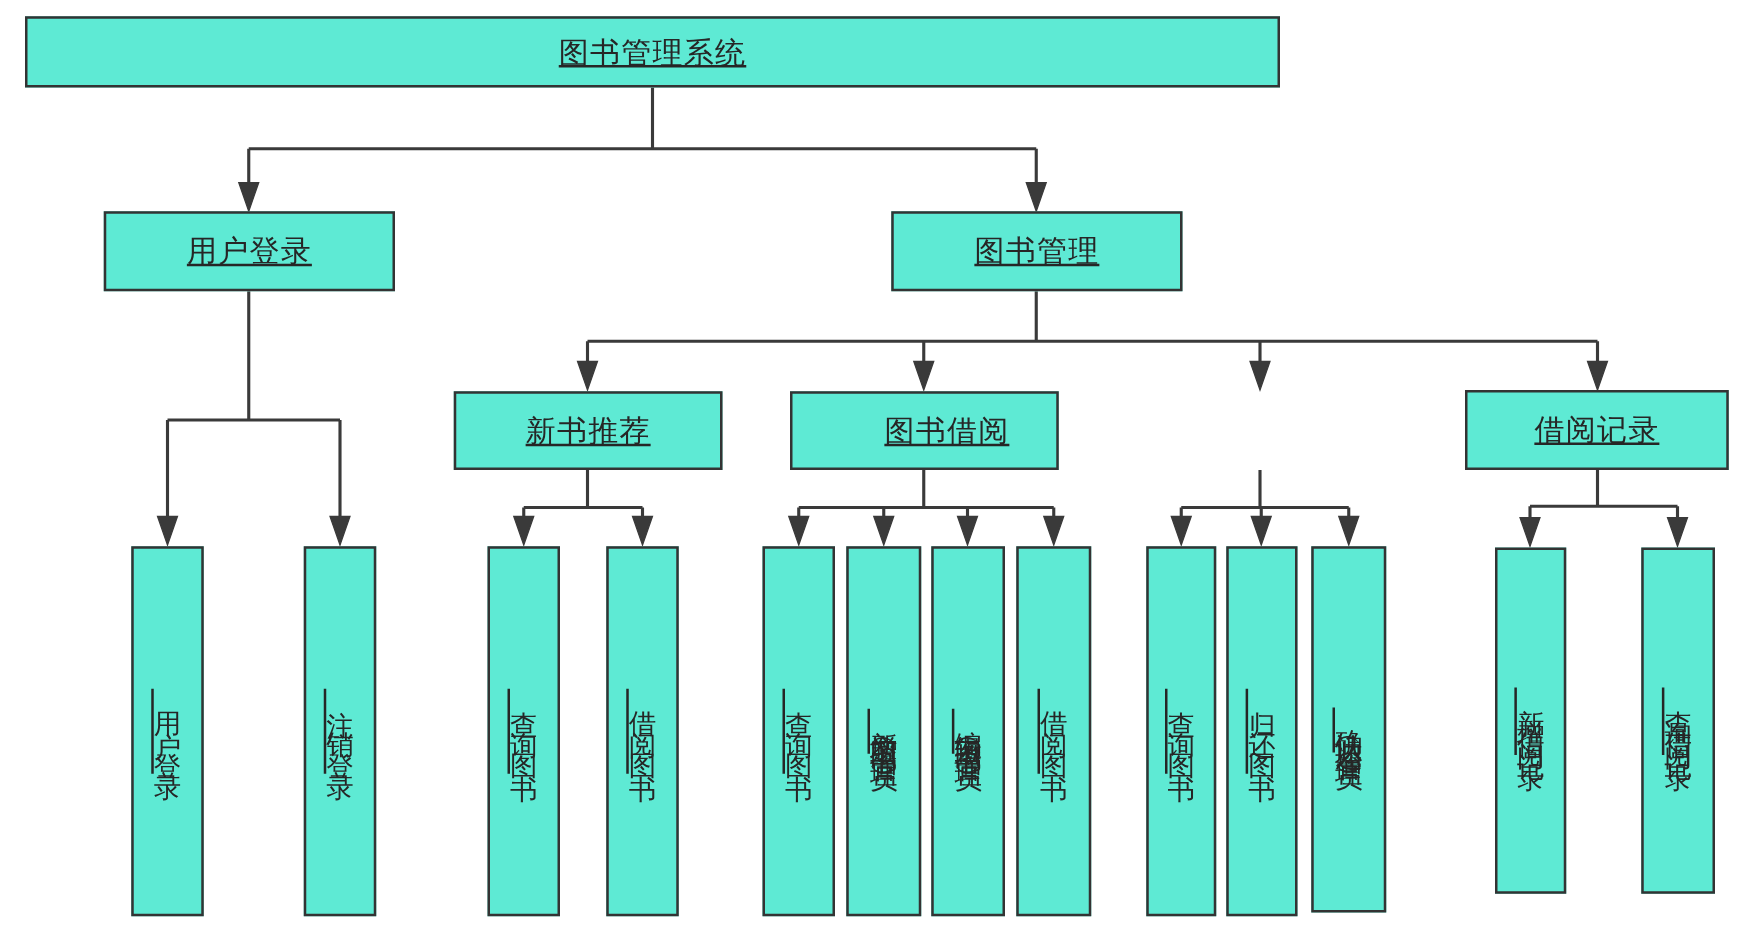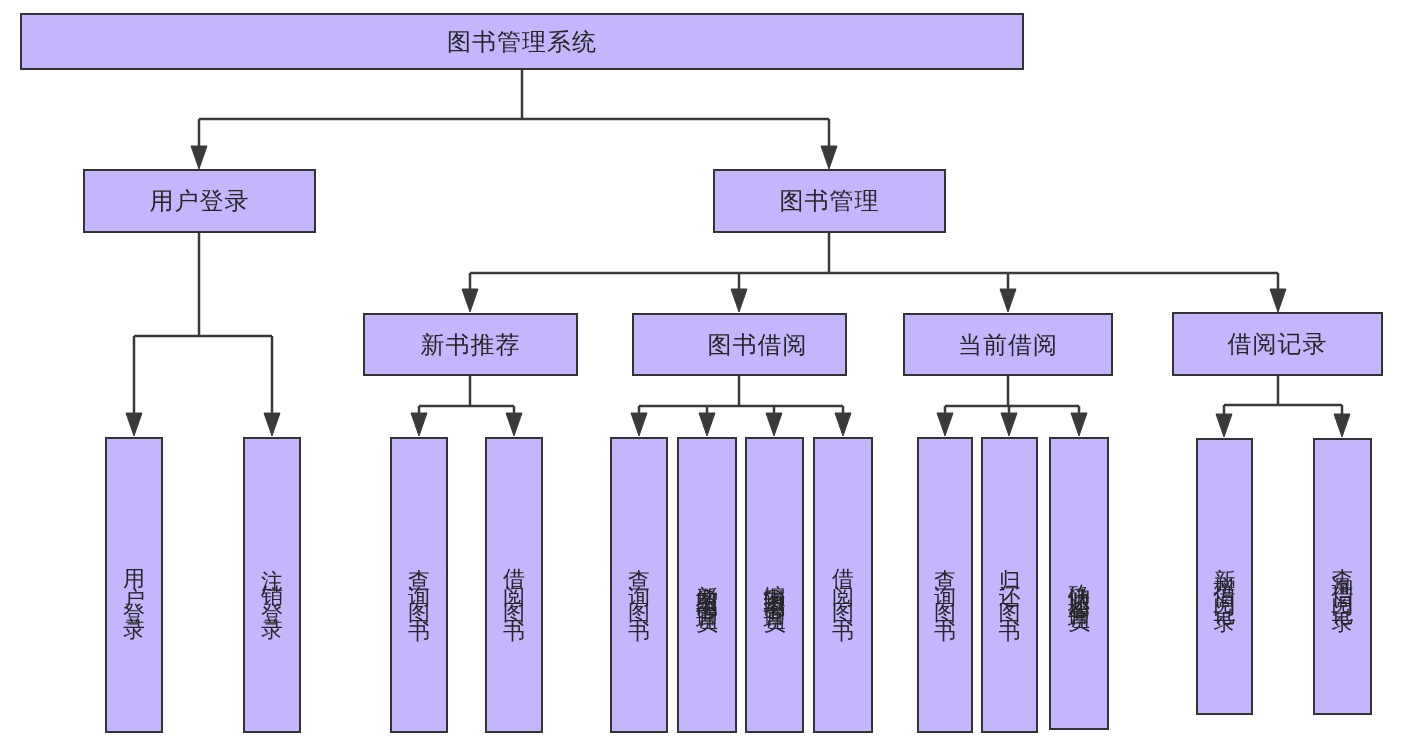--- a/index.html
+++ b/index.html
@@ -15,29 +15,30 @@
     position: absolute;
     left: 0; top: 0;
     width: 1405px; height: 747px;
     pointer-events: none;
   }
   .connectors line { stroke: #3a3a3a; stroke-width: 2.5; }
   .connectors polygon { fill: #3a3a3a; stroke: #3a3a3a; stroke-width: 1; }
   .node {
     position: absolute;
     box-sizing: border-box;
-    background: #c4b5fd;
+    background: #5eead4;
     border: 2.5px solid #333333;
     display: flex;
     align-items: center;
     justify-content: center;
     color: #262626;
     font-size: 24px;
     letter-spacing: 1px;
     white-space: nowrap;
+    text-decoration: underline;
   }
   .leaf { font-size: 22px; letter-spacing: 0; }
   .leaf .vtext {
     writing-mode: vertical-rl;
     text-orientation: mixed;
     line-height: 1;
     white-space: nowrap;
   }
   .ls-4  { letter-spacing: 17px; }
   .ls-6  { letter-spacing: 9px; }
@@ -136,23 +137,20 @@
   <div class="node" style="left:713px; top:169px; width:233px; height:64px;">
     <span>图书管理</span>
   </div>
 
   <div class="node" style="left:363px; top:313px; width:215px; height:63px;">
     <span>新书推荐</span>
   </div>
   <div class="node" style="left:632px; top:313px; width:215px; height:63px;padding-left:36px;">
     <span>图书借阅</span>
   </div>
-  <div class="node" style="left:903px; top:313px; width:210px; height:63px;">
-    <span>当前借阅</span>
-  </div>
   <div class="node" style="left:1172px; top:312px; width:211px; height:64px;">
     <span>借阅记录</span>
   </div>
 
   <div class="node leaf" style="left:105px; top:437px; width:58px; height:296px;">
     <span class="vtext ls-4">用户登录</span>
   </div>
   <div class="node leaf" style="left:243px; top:437px; width:58px; height:296px;">
     <span class="vtext ls-4">注销登录</span>
   </div>

